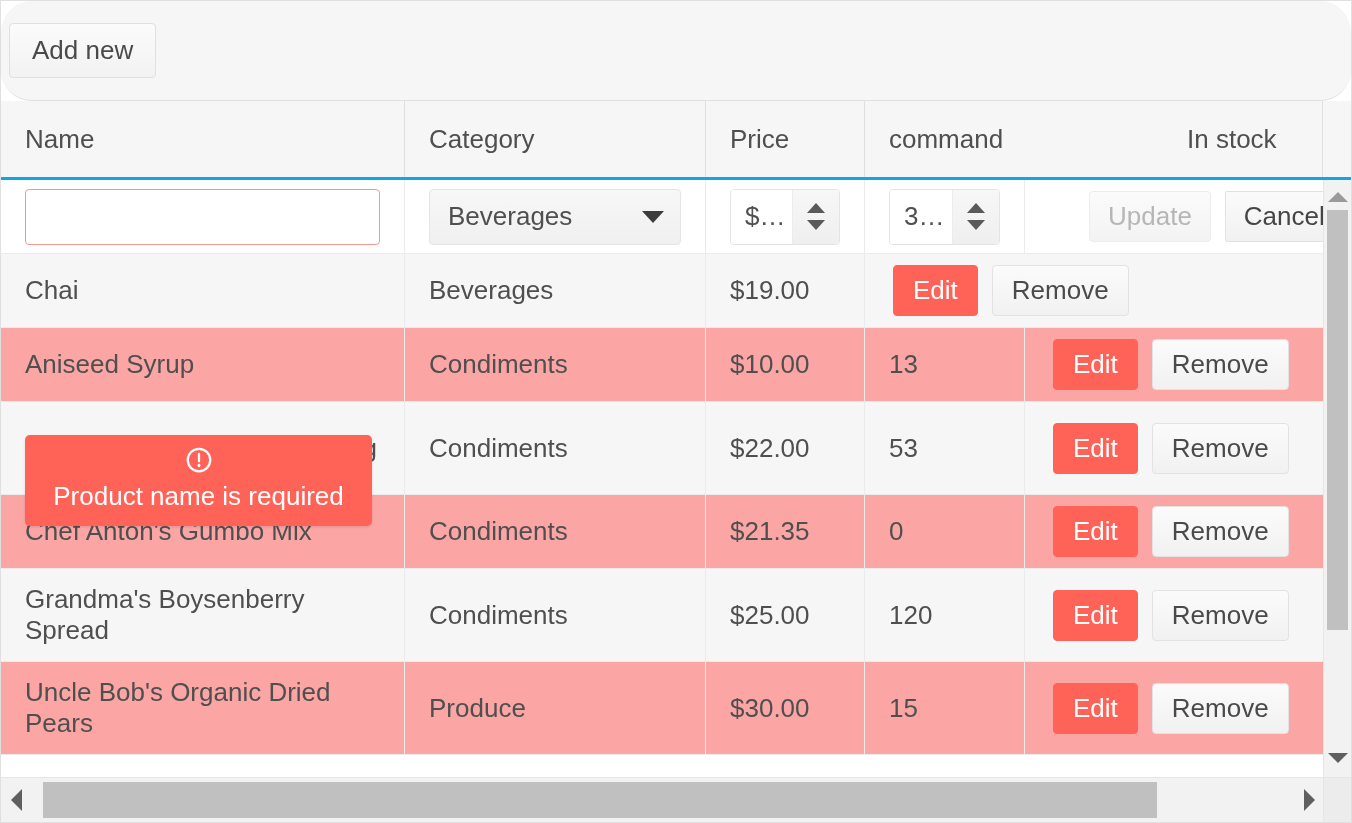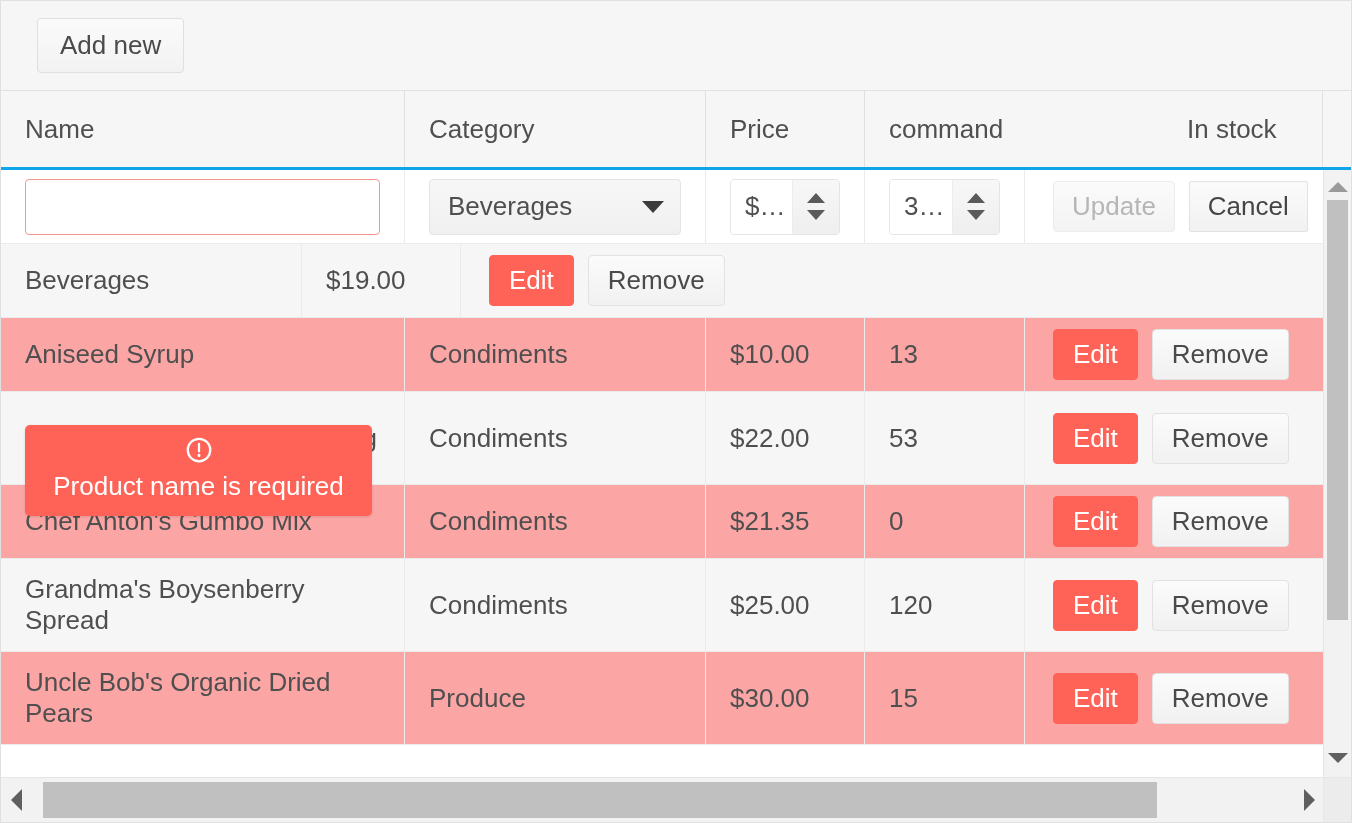--- a/index.html
+++ b/index.html
@@ -23,28 +23,29 @@
     height: 823px;
     box-sizing: border-box;
     border: 1px solid #e0e0e0;
     background: #ffffff;
     display: flex;
     flex-direction: column;
   }
 
   
   .toolbar {
-    height: 90px;
+    height: 100px;
     box-sizing: border-box;
     background: #f6f6f6;
     border-bottom: 1px solid #e0e0e0;
     display: flex;
     align-items: center;
-    padding: 0 36px;
+    padding: 0 8px;
     flex: 0 0 auto;
+    border-radius: 31px;
   }
   .btn {
     font-family: "Liberation Sans", sans-serif;
     font-size: 26px;
     color: #4a4a4a;
     background: linear-gradient(#fbfbfb, #f2f2f2);
     border: 1px solid #e0e0e0;
     border-radius: 4px;
     padding: 10px 20px;
     line-height: 1.2;
@@ -197,20 +198,21 @@
     border-top: 10px solid #5a5a5a;
   }
   .btn-update {
     font-size: 26px;
     color: #b6b6b6;
     background: linear-gradient(#fbfbfb, #f3f3f3);
     border: 1px solid #ececec;
     border-radius: 4px;
     padding: 9px 18px;
     cursor: default;
+    margin-left: 36px;
   }
   .btn-cancel {
     font-size: 26px;
     color: #454545;
     background: linear-gradient(#fbfbfb, #f1f1f1);
     border: 1px solid #e2e2e2;
     border-radius: 2px;
     padding: 9px 18px;
     cursor: pointer;
   }
@@ -394,20 +396,21 @@
             </span>
           </div>
         </div>
         <div class="td col-command">
           <button class="btn-update">Update</button>
           <button class="btn-cancel">Cancel</button>
         </div>
       </div>
 
       <div class="tr alt r-h1">
+        <div class="td col-name">Chai</div>
         <div class="td col-cat">Beverages</div>
         <div class="td col-price">$19.00</div>
         <div class="td col-command">
           <button class="btn-edit">Edit</button>
           <button class="btn-remove">Remove</button>
         </div>
       </div>
 
       <div class="tr r-h1">
         <div class="td col-name">Aniseed Syrup</div>

